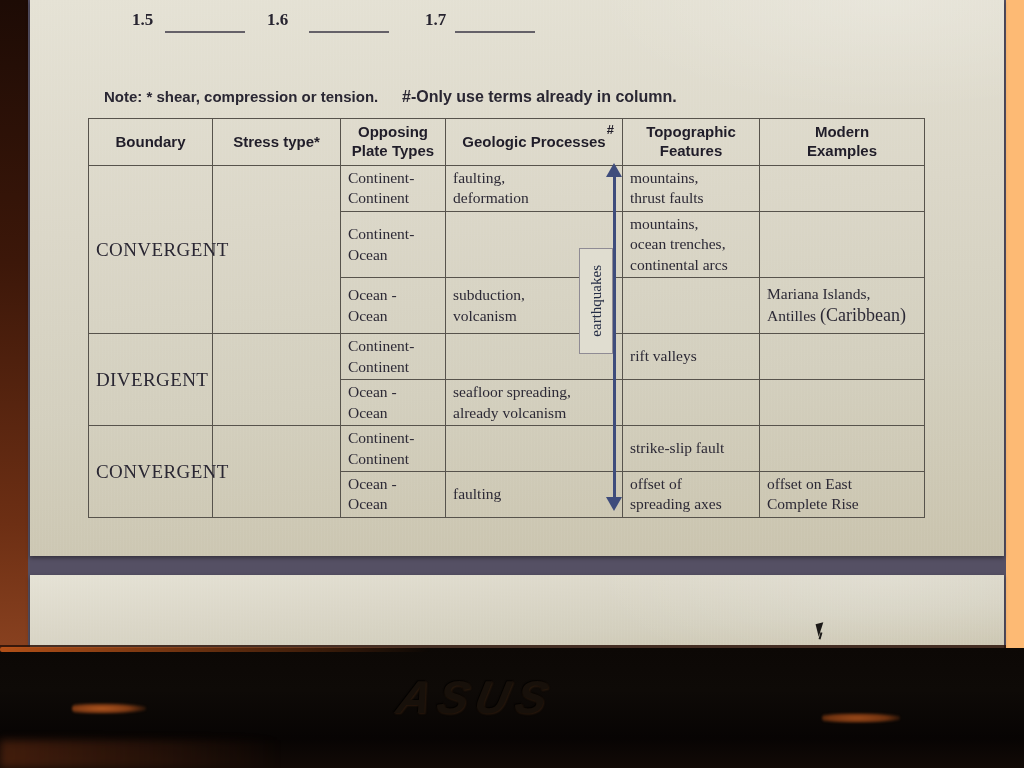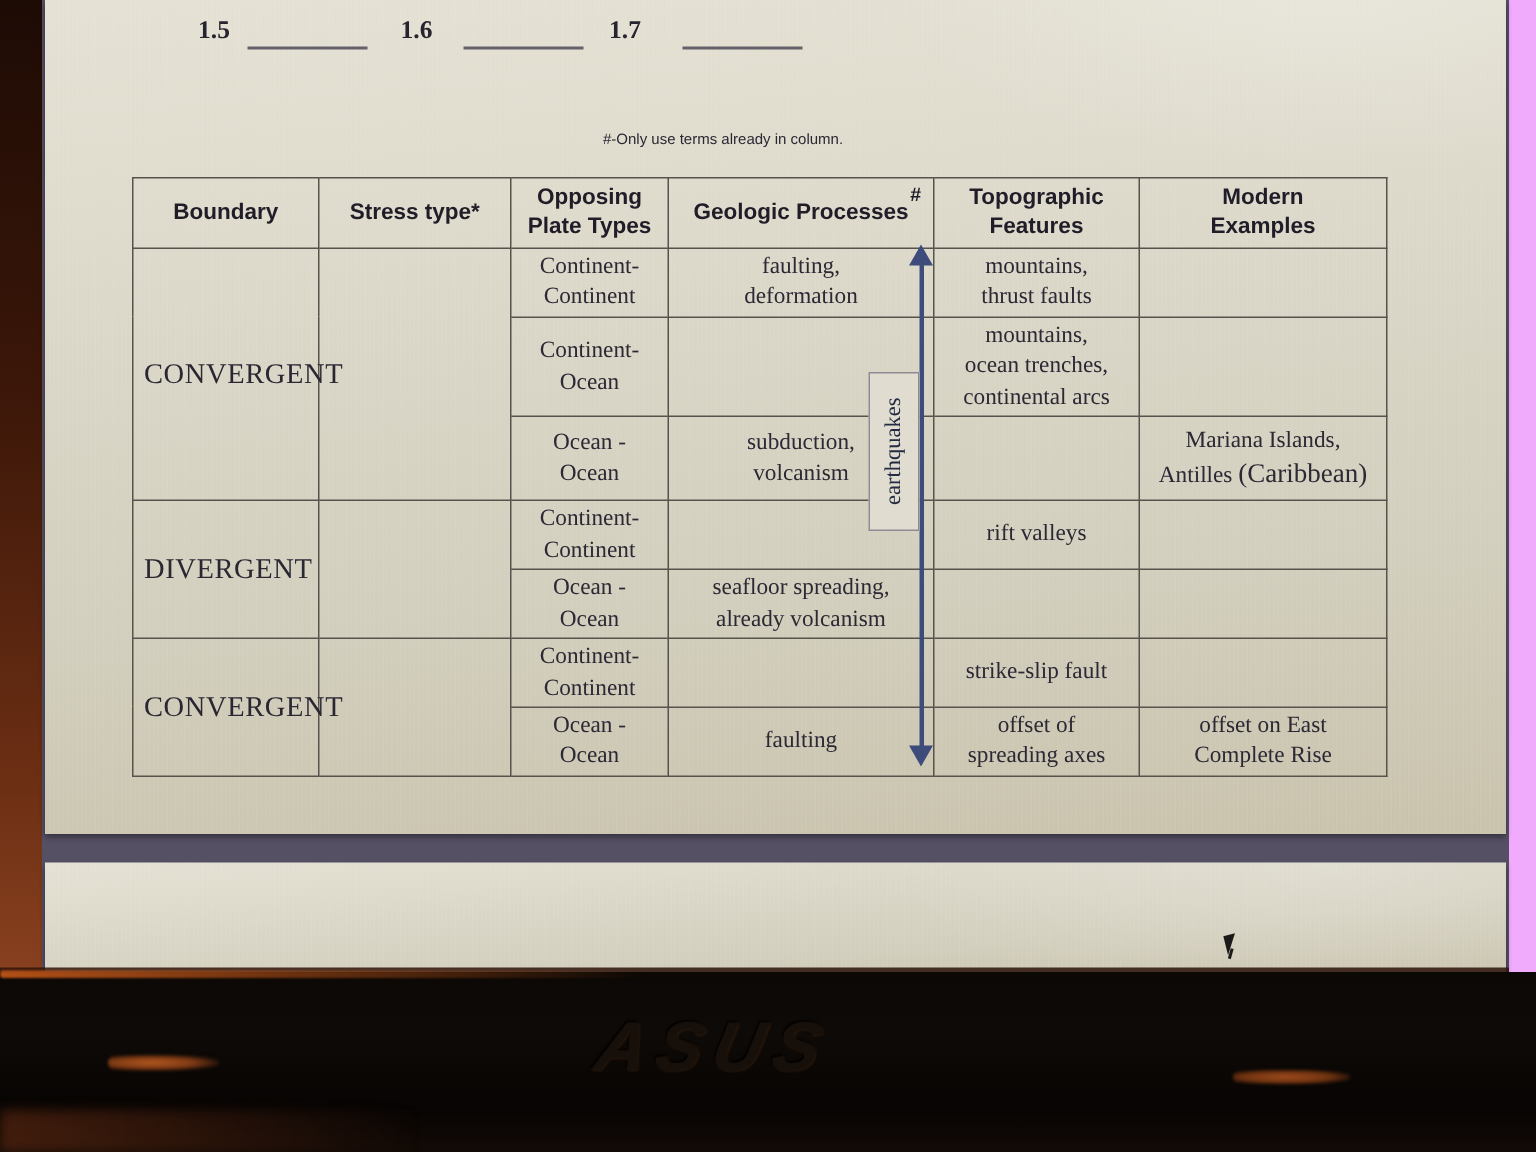--- a/index.html
+++ b/index.html
@@ -1,16 +1,16 @@
 <!DOCTYPE html>
 <html><head>
 <meta charset="utf-8">
 <style>
   html,body{margin:0;padding:0;background:#0b0909;}
-  .scene{position:relative;width:1024px;height:768px;background:#f0abfc;overflow:hidden;
+  .scene{position:relative;width:1024px;height:768px;background:#fdba74;overflow:hidden;
          font-family:"Liberation Serif",serif;}
 
   
   .room-left{position:absolute;left:0;top:0;width:30px;height:656px;
     background:linear-gradient(180deg,#1d0b05 0%,#3c1709 40%,#6d2f14 80%,#8a4220 100%);}
 
   
   .screen{position:absolute;left:28px;top:0;width:978px;height:650px;background:#555064;}
 
   .page{position:absolute;left:2px;width:974px;
@@ -23,31 +23,31 @@
   .page2{top:575px;height:73px;}
 
   
   .blank-num{position:absolute;top:10px;font-weight:bold;font-size:17px;color:#272430;}
   .blank-line{position:absolute;top:31px;width:80px;height:2px;background:#45414d;opacity:.8;}
 
   .sans{font-family:"Liberation Sans",sans-serif;}
   .question{position:absolute;left:54px;top:61px;font-weight:bold;font-size:16px;color:#25222e;}
   .question .qnum{margin-right:9px;}
   .note-left{position:absolute;left:74px;top:88px;font-weight:bold;font-size:15px;color:#2a2733;}
-  .note-right{position:absolute;left:372px;top:88px;font-weight:normal;font-size:10px;color:#2a2733;}
+  .note-right{position:absolute;left:372px;top:88px;font-weight:bold;font-size:16px;color:#2a2733;}
 
   
   table.ws{position:absolute;left:58px;top:118px;border-collapse:collapse;table-layout:fixed;width:836px;}
   .ws th,.ws td{border:1px solid #57534c;padding:2px 7px;vertical-align:middle;}
   .ws th{font-family:"Liberation Sans",sans-serif;font-weight:bold;font-size:15px;line-height:1.25;
          color:#201d29;text-align:center;height:42px;position:relative;}
   .ws th.narrowpad{padding:2px 26px;}
   .ws th.midpad{padding:2px 12px;}
   .ws th .sup{position:absolute;top:3px;right:8px;font-size:13px;}
-  .ws td{font-size:15.5px;line-height:1.32;color:#2c2935;text-align:center;}
+  .ws td{font-size:15.5px;line-height:1.32;color:#2c2935;text-align:left;}
   .ws td .cell-text{white-space:pre-line;}
   .ws td.boundary{font-size:19px;letter-spacing:.4px;color:#2a2733;}
   .ws td .small{font-size:18px;}
 
   
   .eq-line{position:absolute;left:583px;top:175px;width:3px;height:324px;background:#3e4c7c;}
   .eq-head-up{position:absolute;left:576px;top:163px;width:0;height:0;
     border-left:8px solid transparent;border-right:8px solid transparent;border-bottom:14px solid #3e4c7c;}
   .eq-head-down{position:absolute;left:576px;top:497px;width:0;height:0;
     border-left:8px solid transparent;border-right:8px solid transparent;border-top:14px solid #3e4c7c;}
@@ -89,23 +89,24 @@
   <div class="room-left"></div>
 
   <div class="screen">
 
     <div class="page page1">
 
       <span class="blank-num" style="left:102px">1.5</span>
       <span class="blank-line" style="left:135px"></span>
       <span class="blank-num" style="left:237px">1.6</span>
       <span class="blank-line" style="left:279px"></span>
-      <span class="blank-num" style="left:376px">1.7</span>
+      <span class="blank-num" style="left:395px">1.7</span>
       <span class="blank-line" style="left:425px"></span>
 
+      <div class="note-left sans">Note: * shear, compression or tension.</div>
       <div class="note-right sans">#-Only use terms already in column.</div>
 
       <table class="ws">
         <colgroup>
           <col style="width:124px">
             <col style="width:128px">
             <col style="width:105px">
           <col style="width:177px">
             <col style="width:137px">
             <col style="width:165px">

